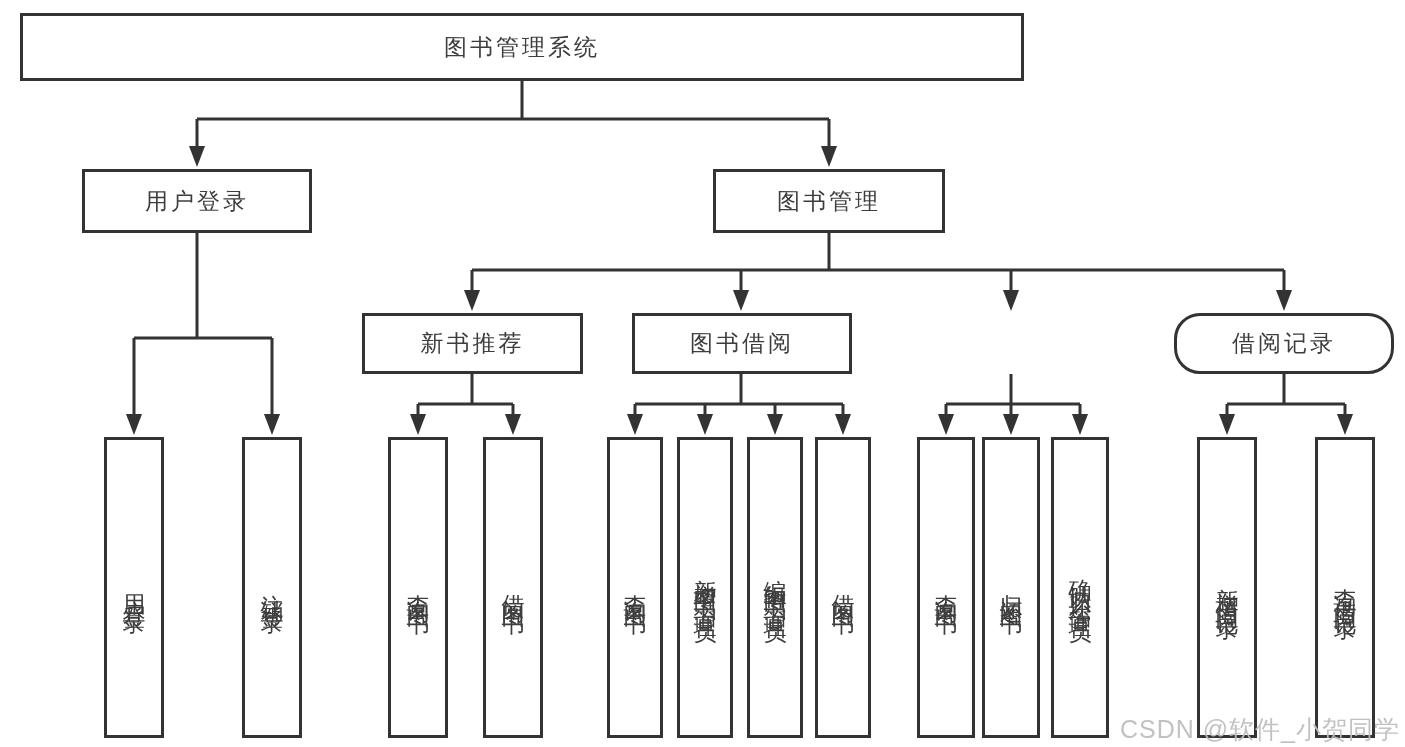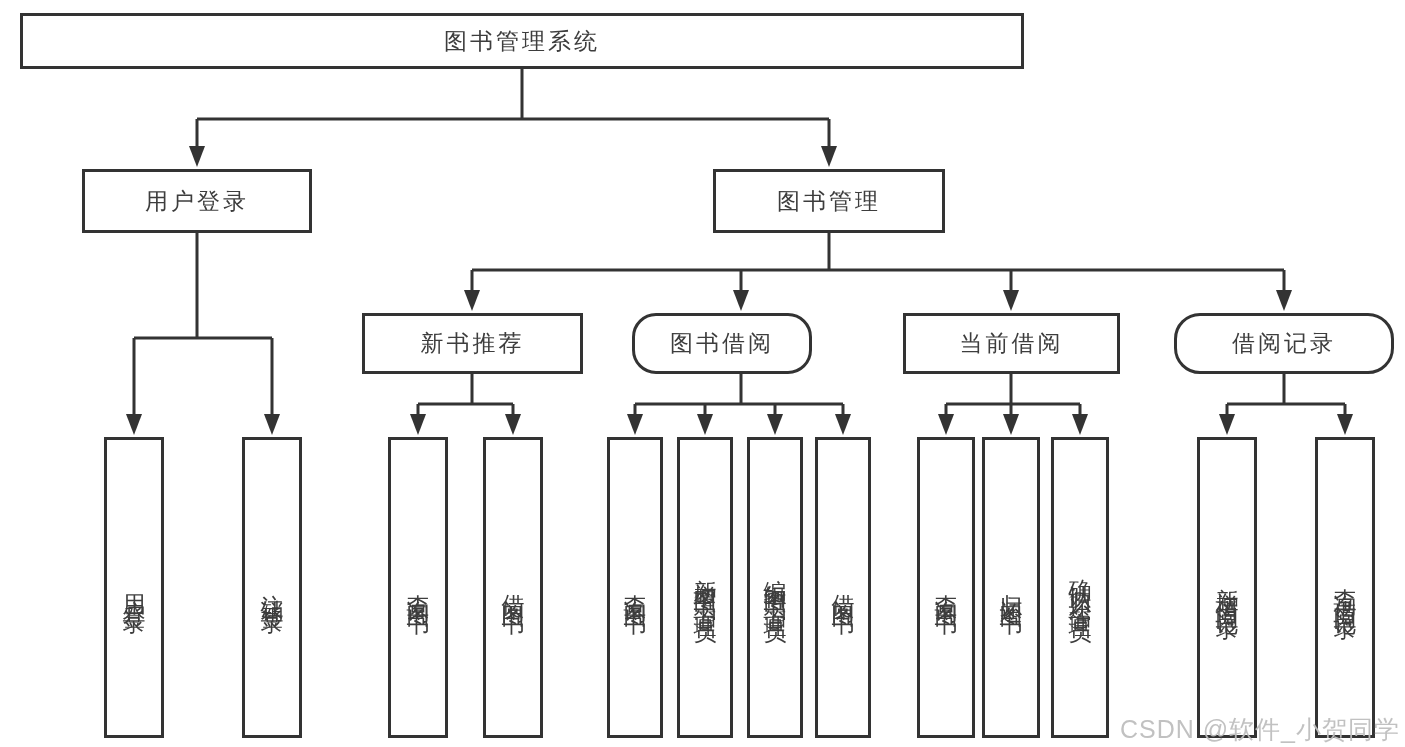--- a/index.html
+++ b/index.html
@@ -70,39 +70,36 @@
         <polygon points="767,414 783,414 775,435"></polygon>
         <polygon points="835,414 851,414 843,435"></polygon>
         <polygon points="938,414 954,414 946,435"></polygon>
         <polygon points="1003,414 1019,414 1011,435"></polygon>
         <polygon points="1072,414 1088,414 1080,435"></polygon>
         <polygon points="1219,414 1235,414 1227,435"></polygon>
         <polygon points="1337,414 1353,414 1345,435"></polygon>
       </g>
   </svg>
 
-  <div class="box h-label" style="left:20px; top:13px; width:1004px; height:56px;">
+  <div class="box h-label" style="left:20px; top:13px; width:1004px; height:68px;">
     <span>图书管理系统</span>
   </div>
 
   <div class="box h-label" style="left:82px; top:169px; width:230px; height:64px;">
     <span>用户登录</span>
   </div>
   <div class="box h-label" style="left:713px; top:169px; width:232px; height:64px;">
     <span>图书管理</span>
   </div>
 
   <div class="box h-label" style="left:362px; top:313px; width:221px; height:61px;">
     <span>新书推荐</span>
   </div>
-  <div class="box h-label" style="left:632px; top:313px; width:180px; height:61px;border-radius:24px;">
+  <div class="box h-label" style="left:632px; top:313px; width:220px; height:61px;">
     <span>图书借阅</span>
-  </div>
-  <div class="box h-label" style="left:903px; top:313px; width:217px; height:61px;">
-    <span>当前借阅</span>
   </div>
   <div class="box h-label" style="left:1174px; top:313px; width:220px; height:61px;border-radius:26px;">
     <span>借阅记录</span>
   </div>
 
   <div class="box v-label" style="left:104px; top:437px; width:60px; height:301px;">
     <span>用户登录</span>
   </div>
   <div class="box v-label" style="left:242px; top:437px; width:60px; height:301px;">
     <span>注销登录</span>

